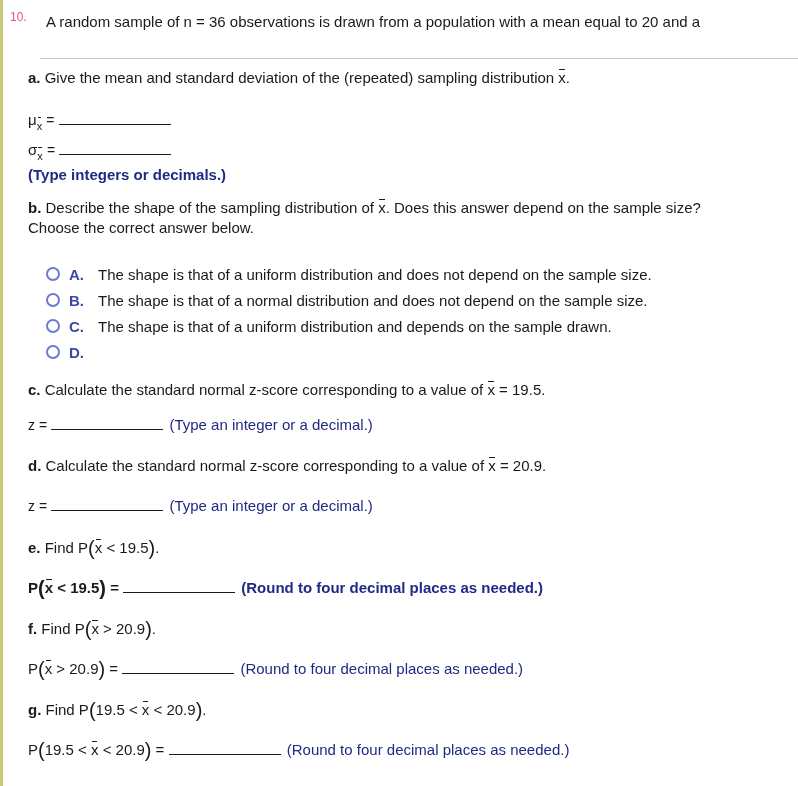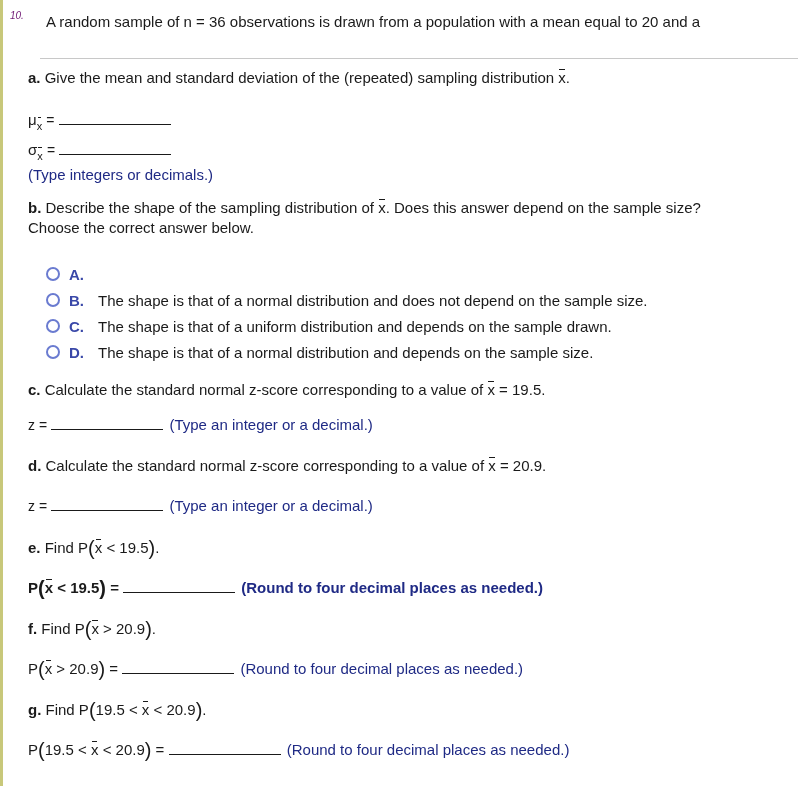--- a/index.html
+++ b/index.html
@@ -1,21 +1,21 @@
 <!DOCTYPE html>
 <html><head>
 <meta charset="utf-8">
 <style>
   html, body { margin: 0; padding: 0; background: #ffffff; }
   body {
     width: 798px; height: 786px; overflow: hidden; position: relative;
     font-family: "Liberation Sans", sans-serif; font-size: 15px; color: #1a1a1a;
   }
   .left-border { position: absolute; left: 0; top: 0; width: 3px; height: 786px; background: #c8c87a; }
-  .qnum { position: absolute; left: 10px; top: 10px; color: #701a75; font-size: 10px; font-style: italic; }
+  .qnum { position: absolute; left: 10px; top: 10px; color: #ec4899; font-size: 12px; }
   .intro { position: absolute; left: 46px; top: 12px; width: 740px; line-height: 20px; }
   .divider { position: absolute; left: 40px; top: 58px; width: 758px; height: 1px; background: #c8c8c8; }
   .row { position: absolute; left: 28px; line-height: 20px; white-space: nowrap; }
   b { font-weight: bold; }
   .hint { color: #1f2a85; }
   .xbar { display: inline-block; position: relative; }
   .xbar::before { content: ""; position: absolute; left: 1px; right: 1px; top: 1px; height: 1px; background: #1a1a1a; }
   .blank { display: inline-block; border-bottom: 1px solid #1a1a1a; height: 14px; vertical-align: baseline; }
   .sym { font-size: 15px; }
   .sub { font-size: 11px; position: relative; top: 5px; }
@@ -41,45 +41,45 @@
 <div class="row" style="top:110px;">
   <span class="sym">μ</span><span class="sub xbar">x</span>
   <span class="small">=</span>
   <span class="blank" style="width:112px;"></span>
 </div>
 <div class="row" style="top:140px;">
   <span class="sym">σ</span><span class="sub xbar">x</span>
   <span class="small">=</span>
   <span class="blank" style="width:112px;"></span>
 </div>
-<div class="row hint" style="top:165px;">(Type integers or decimals.)</div>
+<div class="row hint" style="top:165px;font-weight:bold;">(Type integers or decimals.)</div>
 
 <div class="row" style="top:198px;text-align:right;">
   <b>b.</b><span> Describe the shape of the sampling distribution of </span><span class="xbar">x</span><span>. Does this answer depend on the sample size?</span>
 </div>
 <div class="row" style="top:218px;">Choose the correct answer below.</div>
 
 <div class="opt" style="top:264px;">
   <span class="radio"></span>
   <span class="opt-letter">A.</span>
+  <span>The shape is that of a uniform distribution and does not depend on the sample size.</span>
 </div>
 <div class="opt" style="top:290px;">
   <span class="radio"></span>
   <span class="opt-letter">B.</span>
   <span>The shape is that of a normal distribution and does not depend on the sample size.</span>
 </div>
 <div class="opt" style="top:316px;">
   <span class="radio"></span>
   <span class="opt-letter">C.</span>
   <span>The shape is that of a uniform distribution and depends on the sample drawn.</span>
 </div>
 <div class="opt" style="top:342px;">
   <span class="radio"></span>
   <span class="opt-letter">D.</span>
-  <span>The shape is that of a normal distribution and depends on the sample size.</span>
 </div>
 
 <div class="row" style="top:380px;">
   <b>c.</b><span> Calculate the standard normal z-score corresponding to a value of </span><span class="xbar">x</span><span> = 19.5.</span>
 </div>
 <div class="row" style="top:415px;">
   <span class="small">z =</span>
   <span class="blank" style="width:112px;"></span>
   <span class="hint" style="margin-left:2px;">(Type an integer or a decimal.)</span>
 </div>

